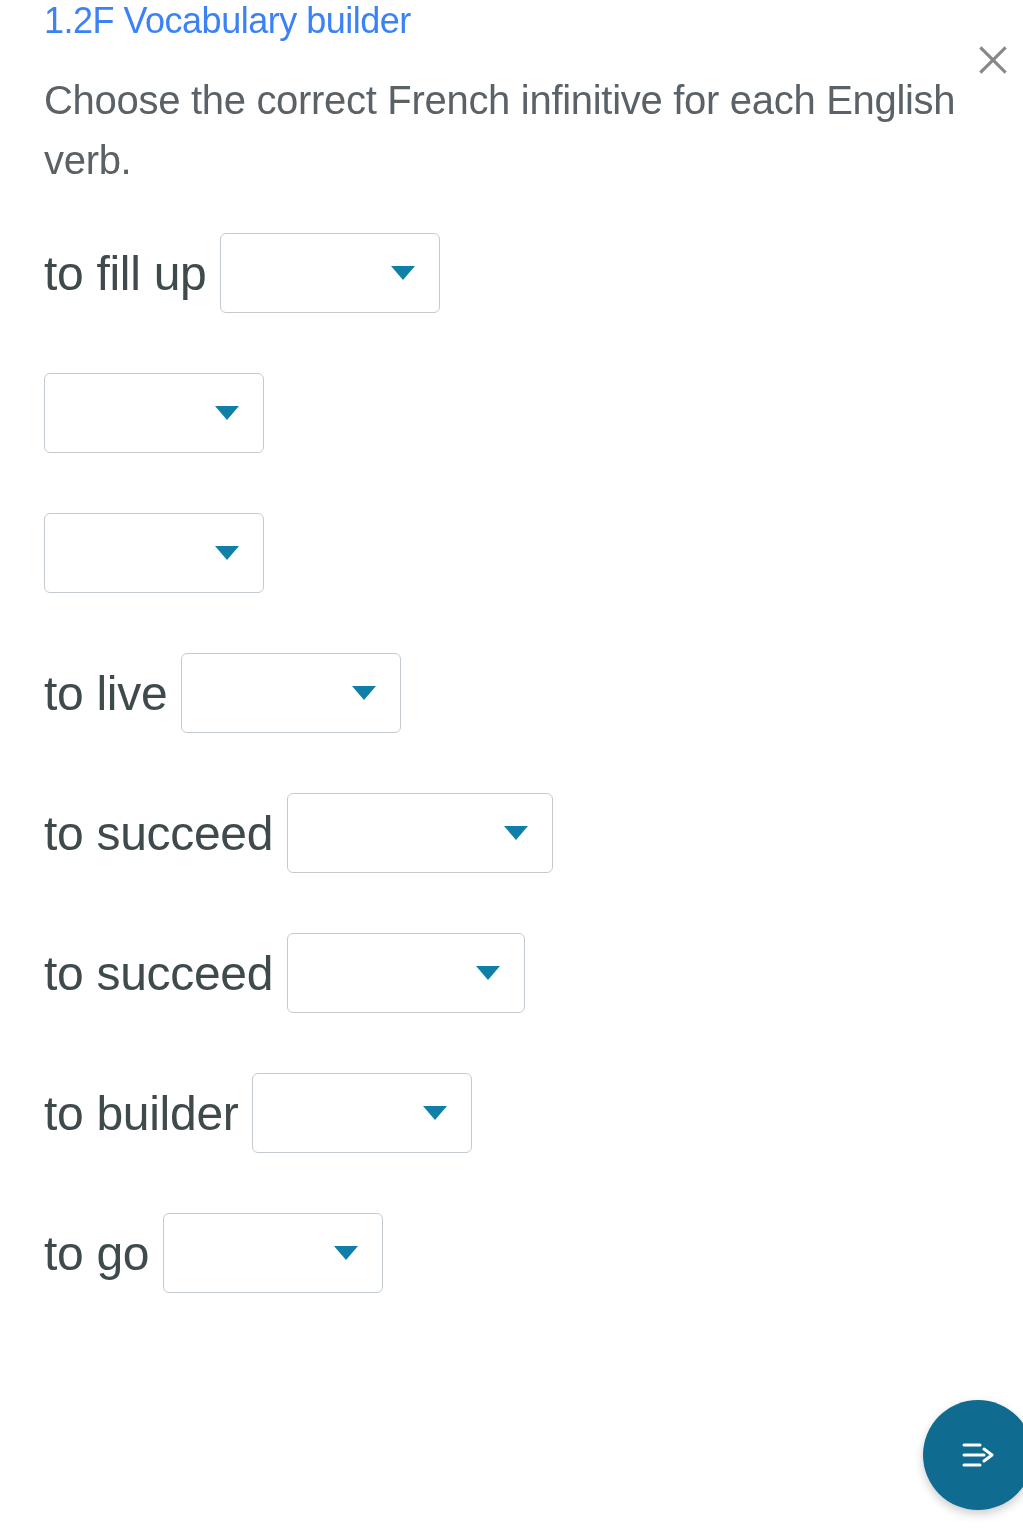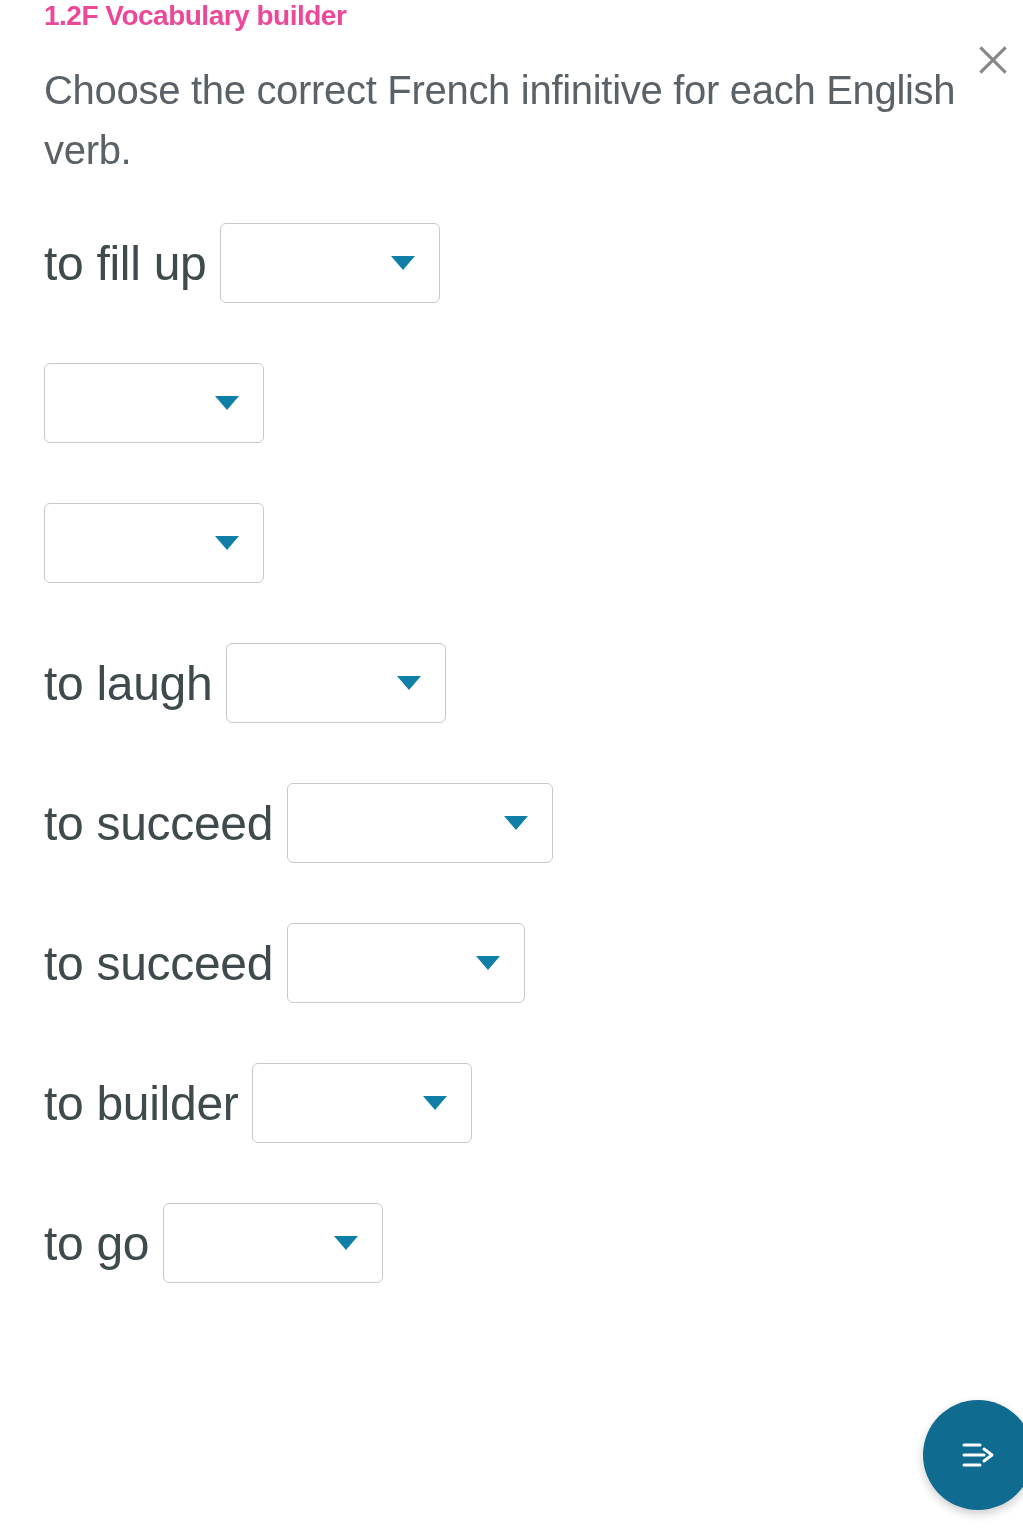--- a/index.html
+++ b/index.html
@@ -13,23 +13,23 @@
       padding: 0;
       width: 1023px;
       height: 1536px;
       position: relative;
       overflow: hidden;
     }
     .container {
       padding: 0 44px;
     }
     .title {
-      color: #ec4899;
-      font-size: 28px;
-      font-weight: 700;
+      color: #3b82f6;
+      font-size: 36px;
+      font-weight: 400;
       margin-top: 0;
       margin-bottom: 28px;
       letter-spacing: -0.5px;
     }
     .instructions {
       color: #5a6268;
       font-size: 40px;
       font-weight: 400;
       line-height: 1.5;
       margin-bottom: 43px;
@@ -135,21 +135,21 @@
     </div>
   </div>
 
   <div class="row">
     <div class="dropdown w-220">
       <span class="caret-icon"></span>
     </div>
   </div>
 
   <div class="row">
-    <span class="label">to laugh</span>
+    <span class="label">to live</span>
     <div class="dropdown w-220">
       <span class="caret-icon"></span>
     </div>
   </div>
 
   <div class="row">
     <span class="label">to succeed</span>
     <div class="dropdown w-266">
       <span class="caret-icon"></span>
     </div>

